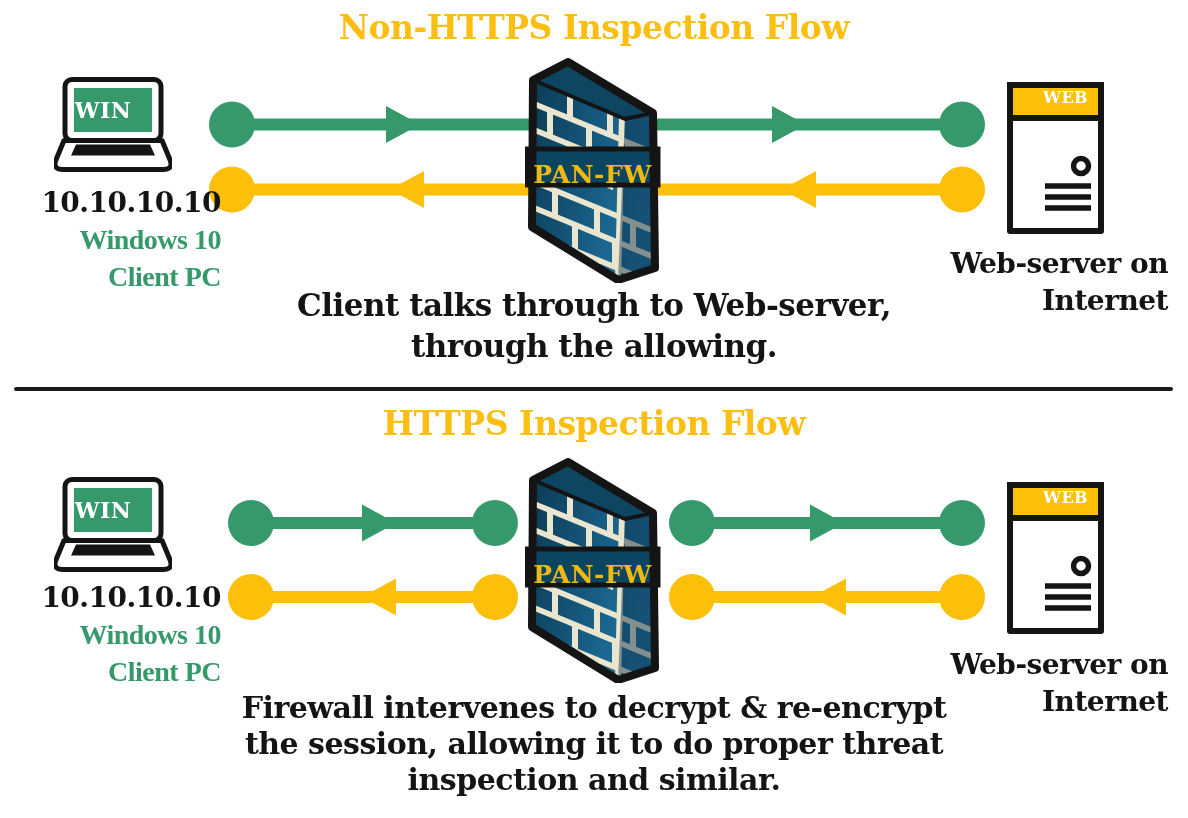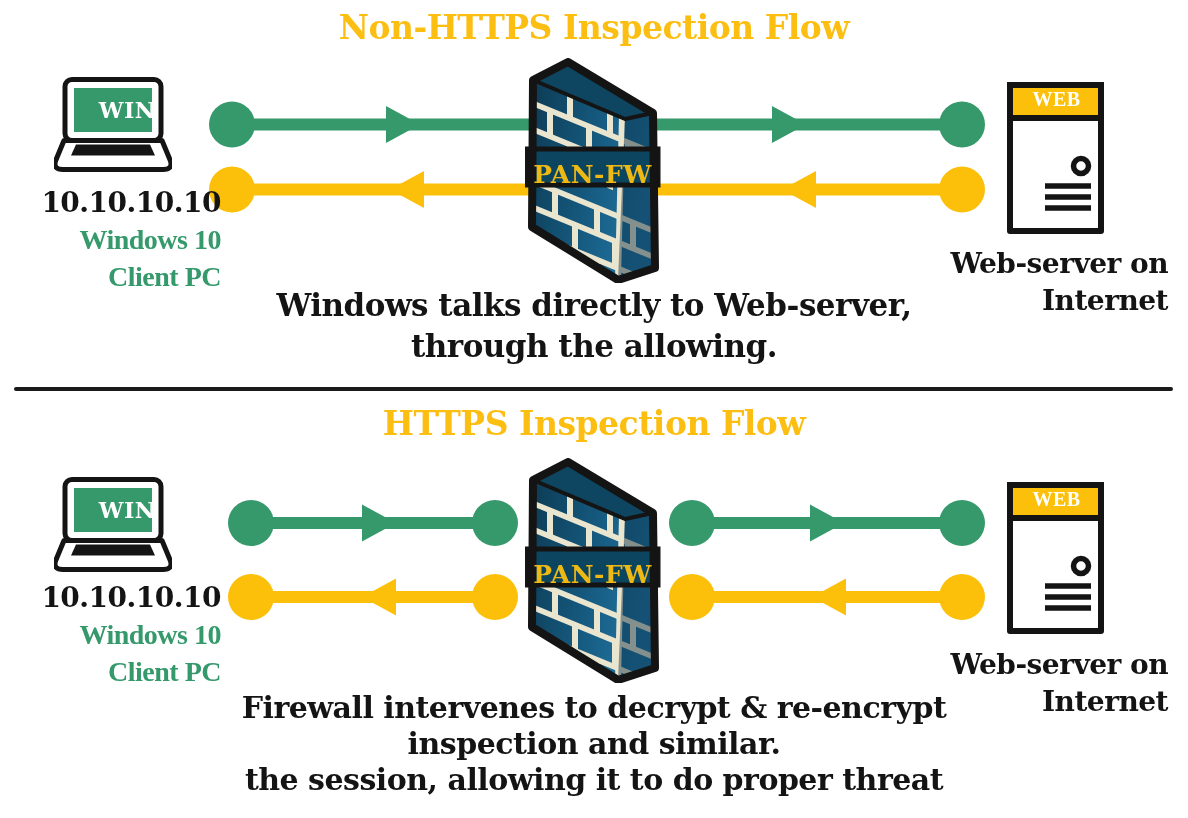--- a/index.html
+++ b/index.html
@@ -8,22 +8,22 @@
     font-family:"DejaVu Serif","Liberation Serif",serif;font-weight:bold;color:#141414;
   }
   .abs{position:absolute;}
   .title{left:0;width:100%;text-align:center;font-size:33px;letter-spacing:-0.5px;color:#FCBE11;}
   .caption{left:0;width:100%;text-align:center;font-size:31px;letter-spacing:-0.5px;color:#141414;}
   .caption.small{font-size:30px;line-height:36px;}
   .caption.big{line-height:41px;}
   .node-text{text-align:right;font-size:28px;line-height:37px;letter-spacing:-0.5px;}
   .green-text{color:#35996B;font-family:Liberation Serif, serif;}
   .icon-label{position:absolute;text-align:center;color:#ffffff;letter-spacing:0.5px;}
-  .win-label{left:25px;width:96px;top:20px;font-size:22px;}
-  .web-label{left:4px;width:91px;top:6px;font-size:20px;font-family:Liberation Serif, serif;}
+  .win-label{left:1px;width:96px;top:20px;font-size:22px;}
+  .web-label{left:13px;width:91px;top:6px;font-size:16px;}
   .fw-label{left:2px;width:131px;top:102px;line-height:30px;font-size:25px;color:#EEB912;}
   .divider{left:14px;top:387px;width:1159px;height:4px;background:#1a1a1a;border-radius:3px;}
   svg{display:block;}
 </style>
 </head>
 <body>
 
 <div class="stage">
 
   <svg width="0" height="0" style="position:absolute" aria-hidden="true">
@@ -134,21 +134,21 @@
         <use href="#server"></use>
       </svg>
     <div class="icon-label web-label">WEB</div>
   </div>
   <div class="abs node-text" style="left:948px;top:245px;width:220px;z-index:2">
     <div>Web-server on</div>
     <div>Internet</div>
   </div>
 
   <div class="abs caption big" style="top:285px;z-index:2">
-    <div>Windows talks directly to Web-server,</div>
+    <div>Client talks through to Web-server,</div>
     <div>through the allowing.</div>
   </div>
 
   <div class="abs divider"></div>
 
   <div class="abs title" style="top:404px;z-index:2">HTTPS Inspection Flow</div>
 
   <div class="abs" style="left:54px;top:477px;width:118px;height:100px;z-index:2">
     <svg width="118" height="100" viewBox="0 0 118 100">
         <use href="#laptop"></use>
@@ -174,17 +174,17 @@
       </svg>
     <div class="icon-label web-label">WEB</div>
   </div>
   <div class="abs node-text" style="left:948px;top:646px;width:220px;z-index:2">
     <div>Web-server on</div>
     <div>Internet</div>
   </div>
 
   <div class="abs caption small" style="top:690px;z-index:2">
     <div>Firewall intervenes to decrypt &amp; re-encrypt</div>
+    <div>the session, allowing it to do proper threat</div>
     <div>inspection and similar.</div>
-    <div>the session, allowing it to do proper threat</div>
   </div>
 
 </div>
 
 </body></html>

